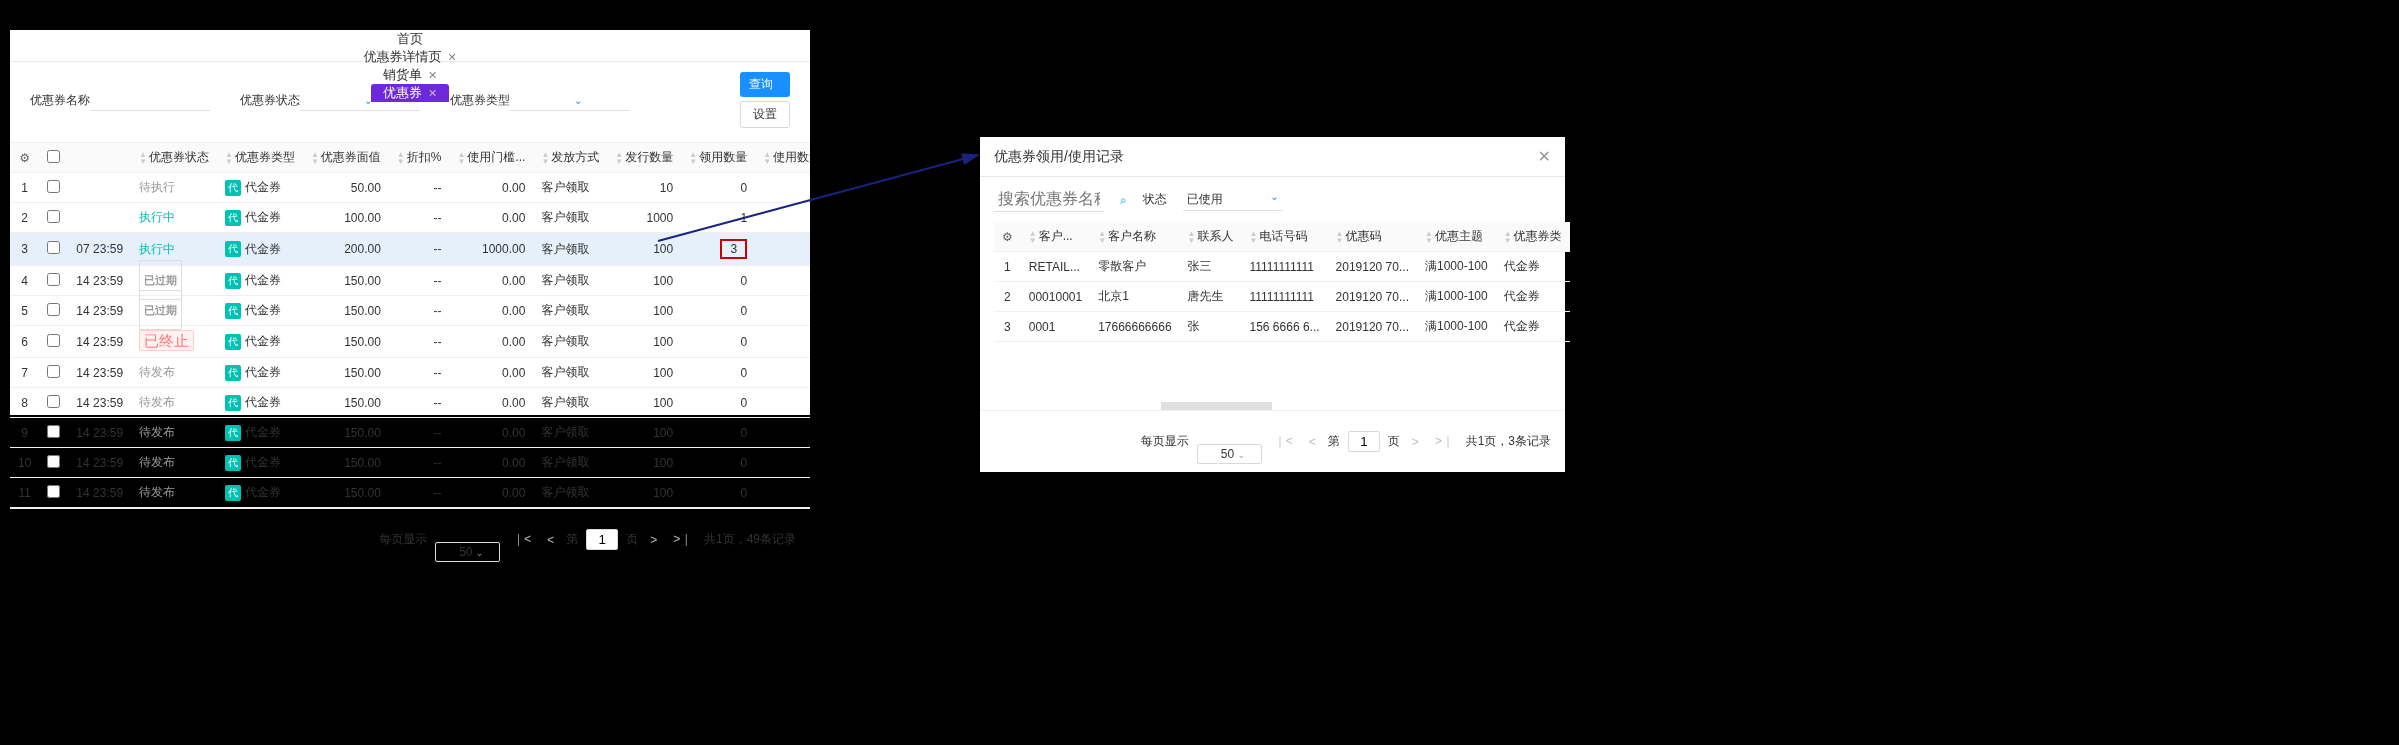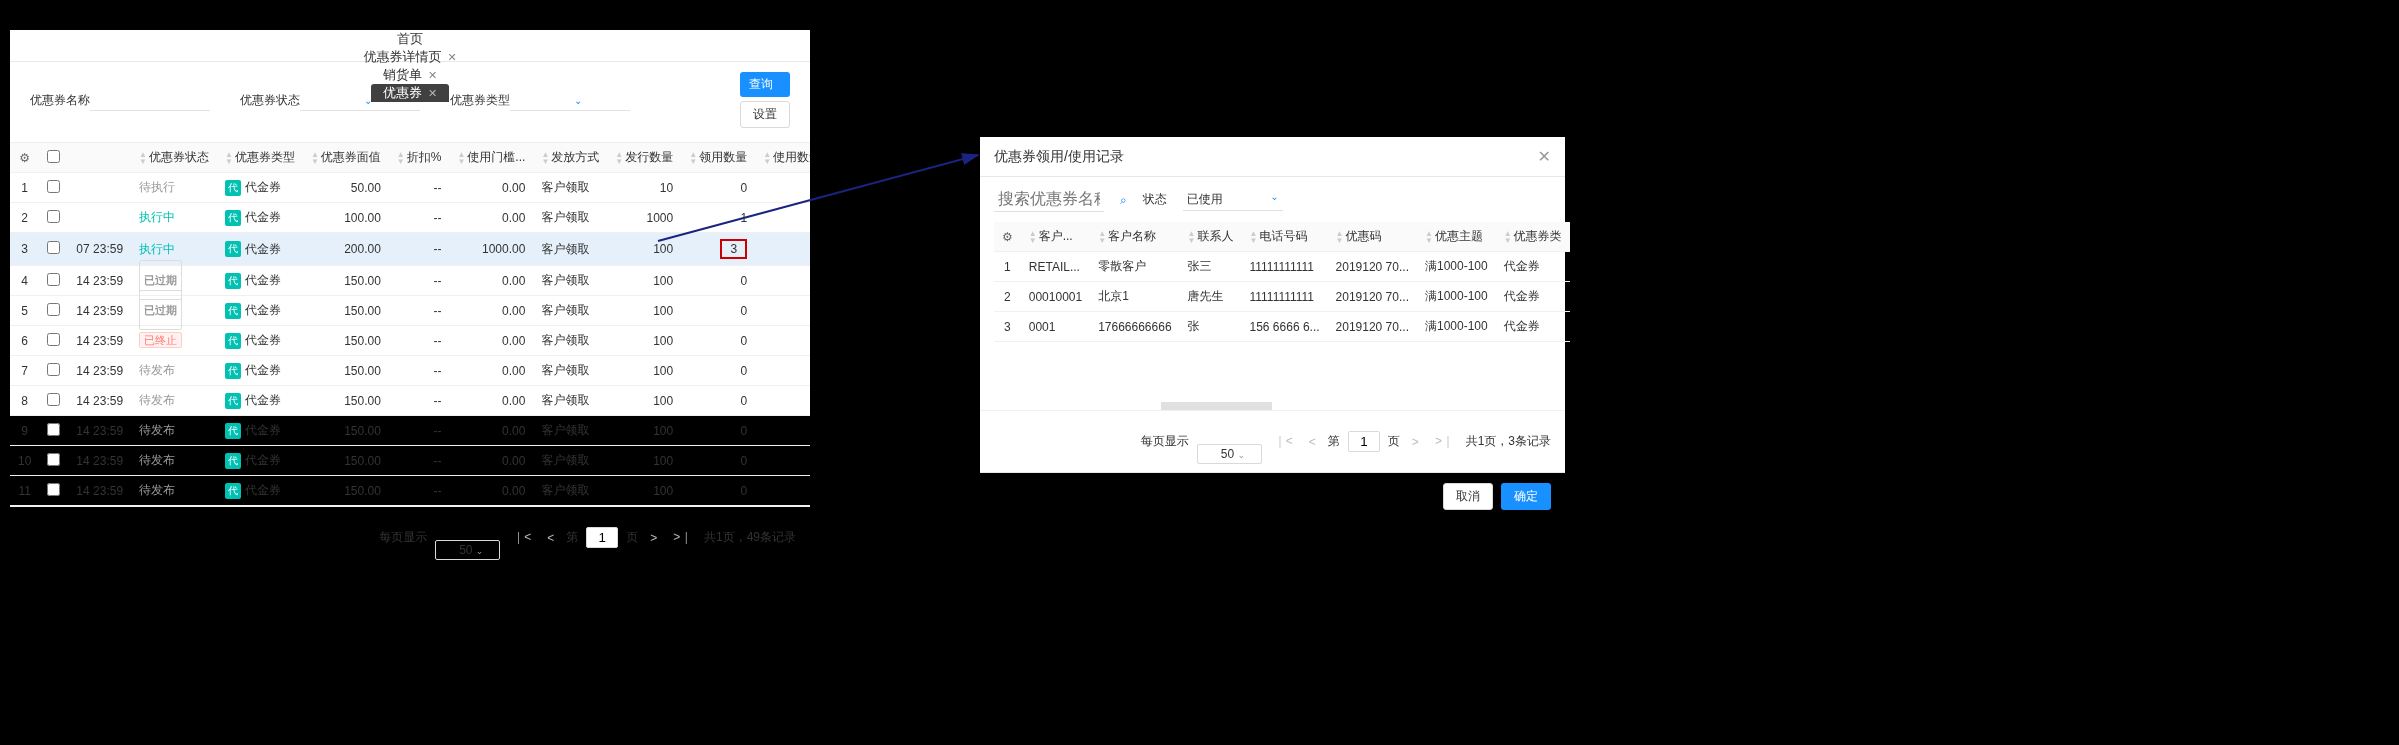--- a/index.html
+++ b/index.html
@@ -3,21 +3,21 @@
 <meta charset="utf-8">
 <style>
 * { box-sizing: border-box; margin: 0; padding: 0; }
 body { font-family: -apple-system, "Microsoft YaHei", sans-serif; font-size: 12px; background: #000; color: #333; position: relative; width: 2399px; height: 745px; }
 .panel { position: absolute; background: #fff; }
 .panel-left { left: 10px; top: 30px; width: 800px; height: 385px; }
 .panel-right { left: 980px; top: 137px; width: 585px; height: 335px; }
 
 .tabs { display: flex; border-bottom: 1px solid #e8e8e8; height: 32px; align-items: center; padding: 0 8px; flex-direction: column; }
 .tab { padding: 0 12px; height: 28px; display: flex; align-items: center; gap: 6px; font-size: 13px; color: #333; cursor: pointer; }
-.tab.active { background: #404040; color: #fff; border-radius: 3px 3px 0 0; }
+.tab.active { background: #6d28d9; color: #fff; border-radius: 3px 3px 0 0; }
 .tab .close { color: inherit; opacity: 0.6; font-size: 11px; }
 
 .toolbar { display: flex; justify-content: space-between; align-items: center; padding: 8px 14px; border-bottom: 1px solid #eee; }
 .page-title { font-size: 17px; font-weight: 500; }
 .toolbar-right { display: flex; gap: 8px; align-items: center; }
 .btn { padding: 4px 12px; border-radius: 3px; font-size: 12px; cursor: pointer; border: 1px solid transparent; display: inline-flex; align-items: center; gap: 4px; }
 .btn-link { color: #999; }
 .btn-primary { background: #1890ff; color: #fff; }
 .btn-default { background: #fff; border: 1px solid #d9d9d9; color: #333; }
 .btn-search { background: #1890ff; color: #fff; padding: 3px 8px; }
@@ -36,21 +36,21 @@
 th { background: #fafafa; font-weight: 500; color: #333; }
 th.right, td.right { text-align: right; }
 th.center, td.center { text-align: center; }
 .sort { color: #ccc; font-size: 8px; display: inline-block; line-height: 7px; vertical-align: middle; margin-right: 2px; }
 .gear { color: #666; }
 input[type=checkbox] { cursor: pointer; }
 
 .status-pending { color: #999; }
 .status-running { color: #00c1b2; }
 .status-expired { color: #999; border: 1px solid #ddd; border-radius: 2px; padding: 13px 4px; font-size: 11px; font-weight: bold; }
-.status-terminated { color: #ff7875; border: 1px solid #ffccc7; border-radius: 2px; padding: 1px 4px; font-size: 11px; background: #fff2f0; }
+.status-terminated { color: #ff7875; border: 1px solid #ffccc7; border-radius: 2px; padding: 1px 4px; font-size: 15px; background: #fff2f0; }
 .status-draft { color: #999; }
 
 .type-badge { display: inline-flex; align-items: center; gap: 4px; }
 .type-icon { width: 16px; height: 16px; background: #00c1b2; color: #fff; border-radius: 2px; display: inline-flex; align-items: center; justify-content: center; font-size: 10px; }
 
 tr.highlight td { background: #e6f0fb; }
 .red-box { border: 2px solid #c00; padding: 1px 8px; display: inline-block; }
 
 .pagination { display: flex; align-items: center; justify-content: flex-end; gap: 8px; padding: 8px 14px; font-size: 12px; color: #333; border-top: 1px solid #f0f0f0; }
 .pg-select { border: 1px solid #d9d9d9; padding: 2px 16px 2px 23px; border-radius: 2px; position: relative; margin-top: 25px; }
@@ -375,24 +375,20 @@
     <span class="pg-select"><span>50</span> <span style="color:#999;font-size:9px">⌄</span></span>
     <span class="pg-btn">｜&lt;</span>
     <span class="pg-btn">&lt;</span>
     <span>第</span>
     <input class="pg-input" value="1" style="">
     <span>页</span>
     <span class="pg-btn">&gt;</span>
     <span class="pg-btn">&gt;｜</span>
     <span>共1页，3条记录</span>
   </div>
-  <div class="modal-footer">
-    <span class="btn btn-default">取消</span>
-    <span class="btn btn-primary">确定</span>
-  </div>
 </div>
 
 <svg class="arrow-svg" width="340" height="100">
   <defs>
       <marker id="ah" markerWidth="10" markerHeight="10" refX="8" refY="3" orient="auto">
         <path d="M0,0 L0,6 L9,3 z" fill="#1a237e"></path>
       </marker>
     </defs>
   <line x1="10" y1="96" x2="330" y2="10" stroke="#1a237e" stroke-width="2" marker-end="url(#ah)"></line>
 </svg>

